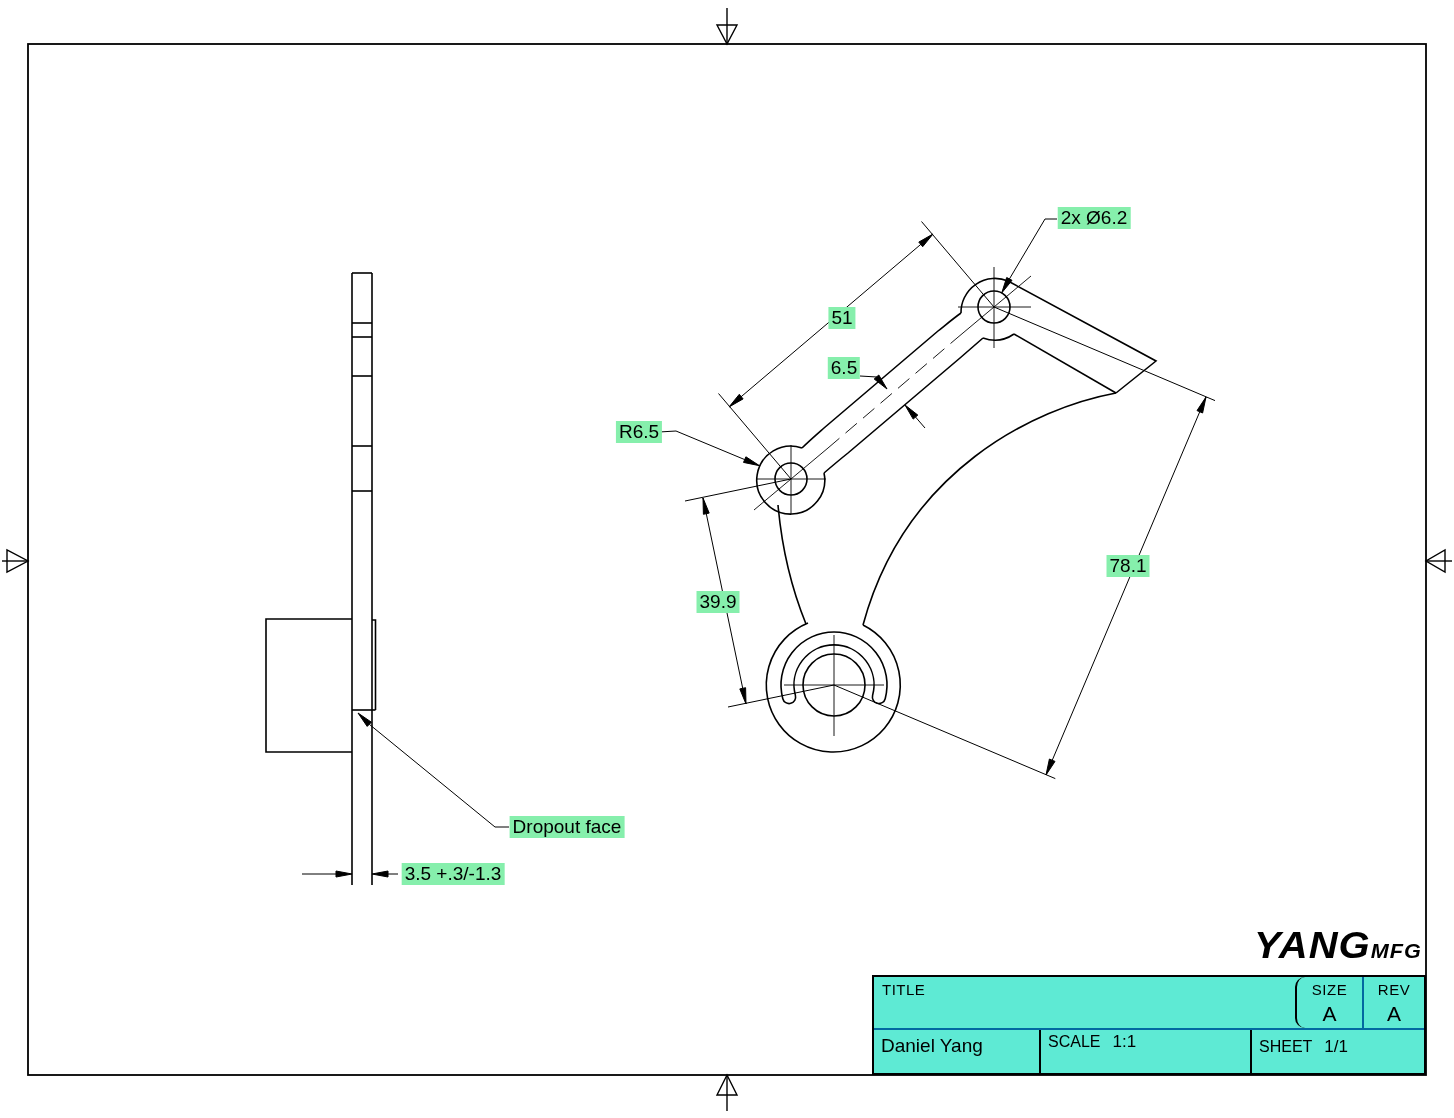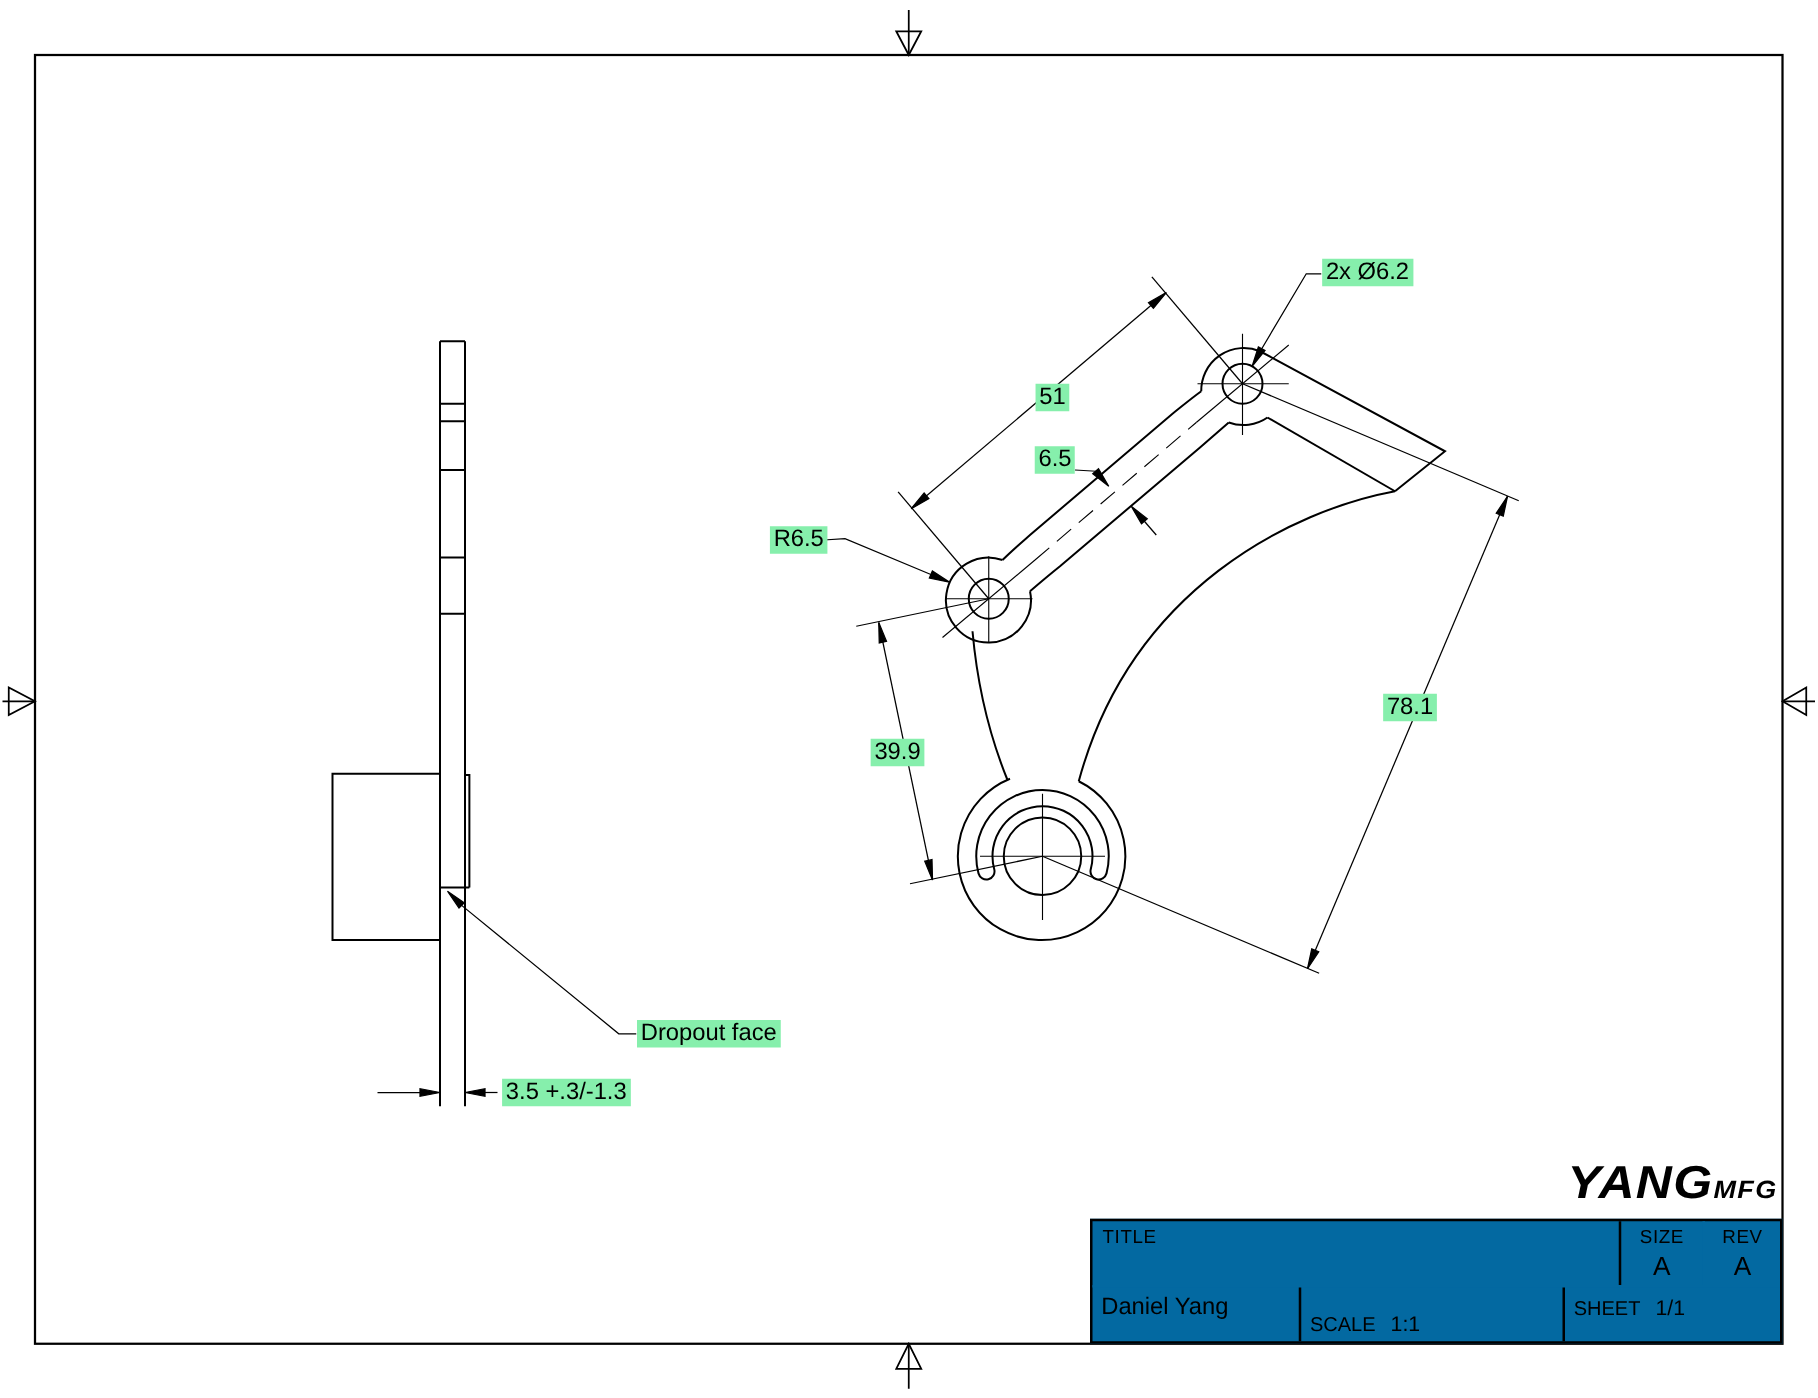--- a/index.html
+++ b/index.html
@@ -10,33 +10,33 @@
   svg.lines{position:absolute;left:0;top:0;}
   .dlabel{
     position:absolute;transform:translate(-50%,-50%);
     background:#86efac;padding:0 3px;font-size:19px;line-height:22px;
     white-space:nowrap;color:#000;
   }
   
   .tb{
     position:absolute;left:872px;top:975px;width:554px;height:100px;
     border:2px solid #000;box-sizing:border-box;display:flex;flex-direction:column;
-    background:#0369a1;
+    background:#5eead4;
   }
   .tb-row1{display:flex;height:65px;box-sizing:border-box;}
   .tb-row2{display:flex;flex:1;border-top:2px solid #0369a1;box-sizing:border-box;}
   .tb-cell{box-sizing:border-box;overflow:hidden;}
   .tb-title{width:421px;padding:4px 8px 0 8px;}
-  .tb-size{width:67px;border-left:2px solid #000;text-align:center;padding-top:4px;}
+  .tb-size{width:67px;border-left:2px solid #000;text-align:center;padding-top:4px;border-radius:10px;}
   .tb-rev{flex:1;border-left:2px solid #0369a1;text-align:center;padding-top:4px;}
   .tb-label{font-size:15px;letter-spacing:.5px;}
   .tb-big{font-size:27px;margin-top:3px;white-space:nowrap;}
   .tb-val{font-size:21px;margin-top:4px;}
   .tb-author{width:165px;font-size:19px;padding:5px 0 0 7px;}
-  .tb-scale{width:163px;border-left:2px solid #000;font-size:16px;padding:20px 0 0 7px;}
+  .tb-scale{width:163px;border-left:2px solid #000;font-size:16px;padding:2px 0 0 7px;}
   .tb-sheet{flex:1;border-left:2px solid #000;font-size:16px;padding:7px 0 16px 7px;margin-left:48px;}
   .tb-inlineval{font-size:17px;margin-left:12px;}
   
   .logo{
     position:absolute;left:1180px;top:925px;width:242px;text-align:right;
     transform:scaleX(1.08);transform-origin:100% 50%;white-space:nowrap;
   }
   .logo .yang{font-style:italic;font-weight:900;font-size:37px;letter-spacing:1px;}
   .logo .mfg{font-style:italic;font-weight:900;font-size:20px;letter-spacing:1px;}
 </style>

